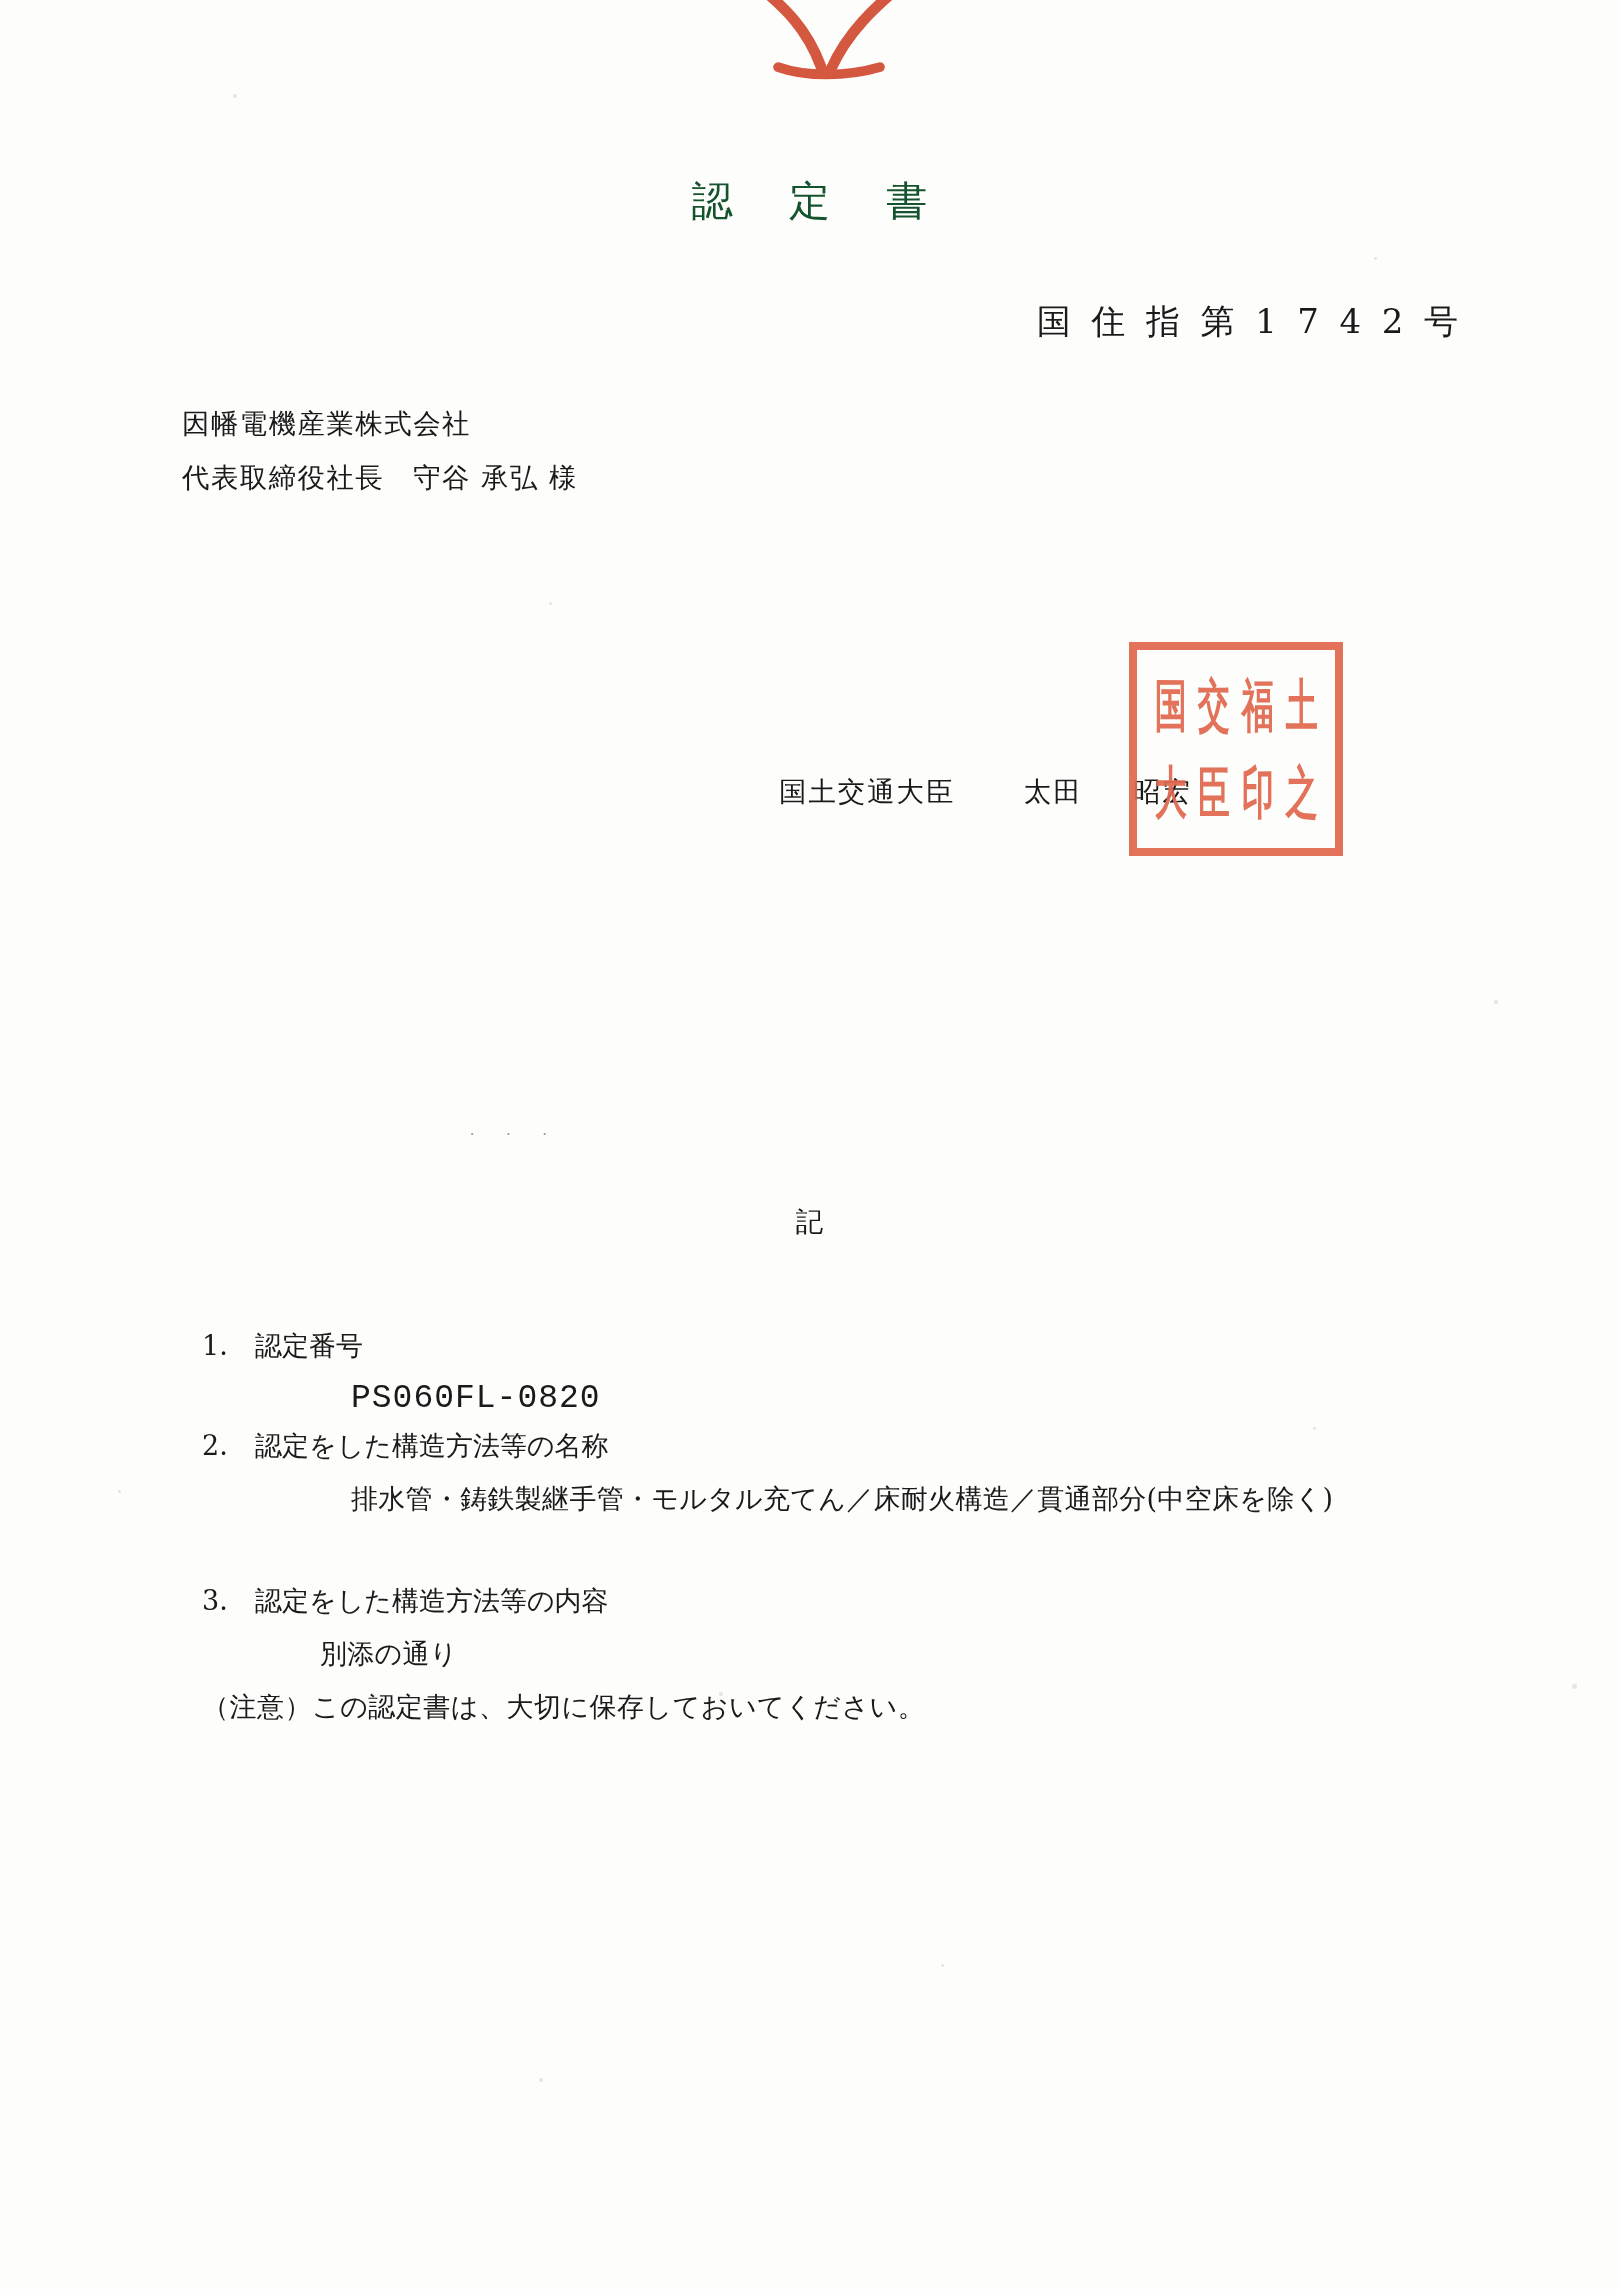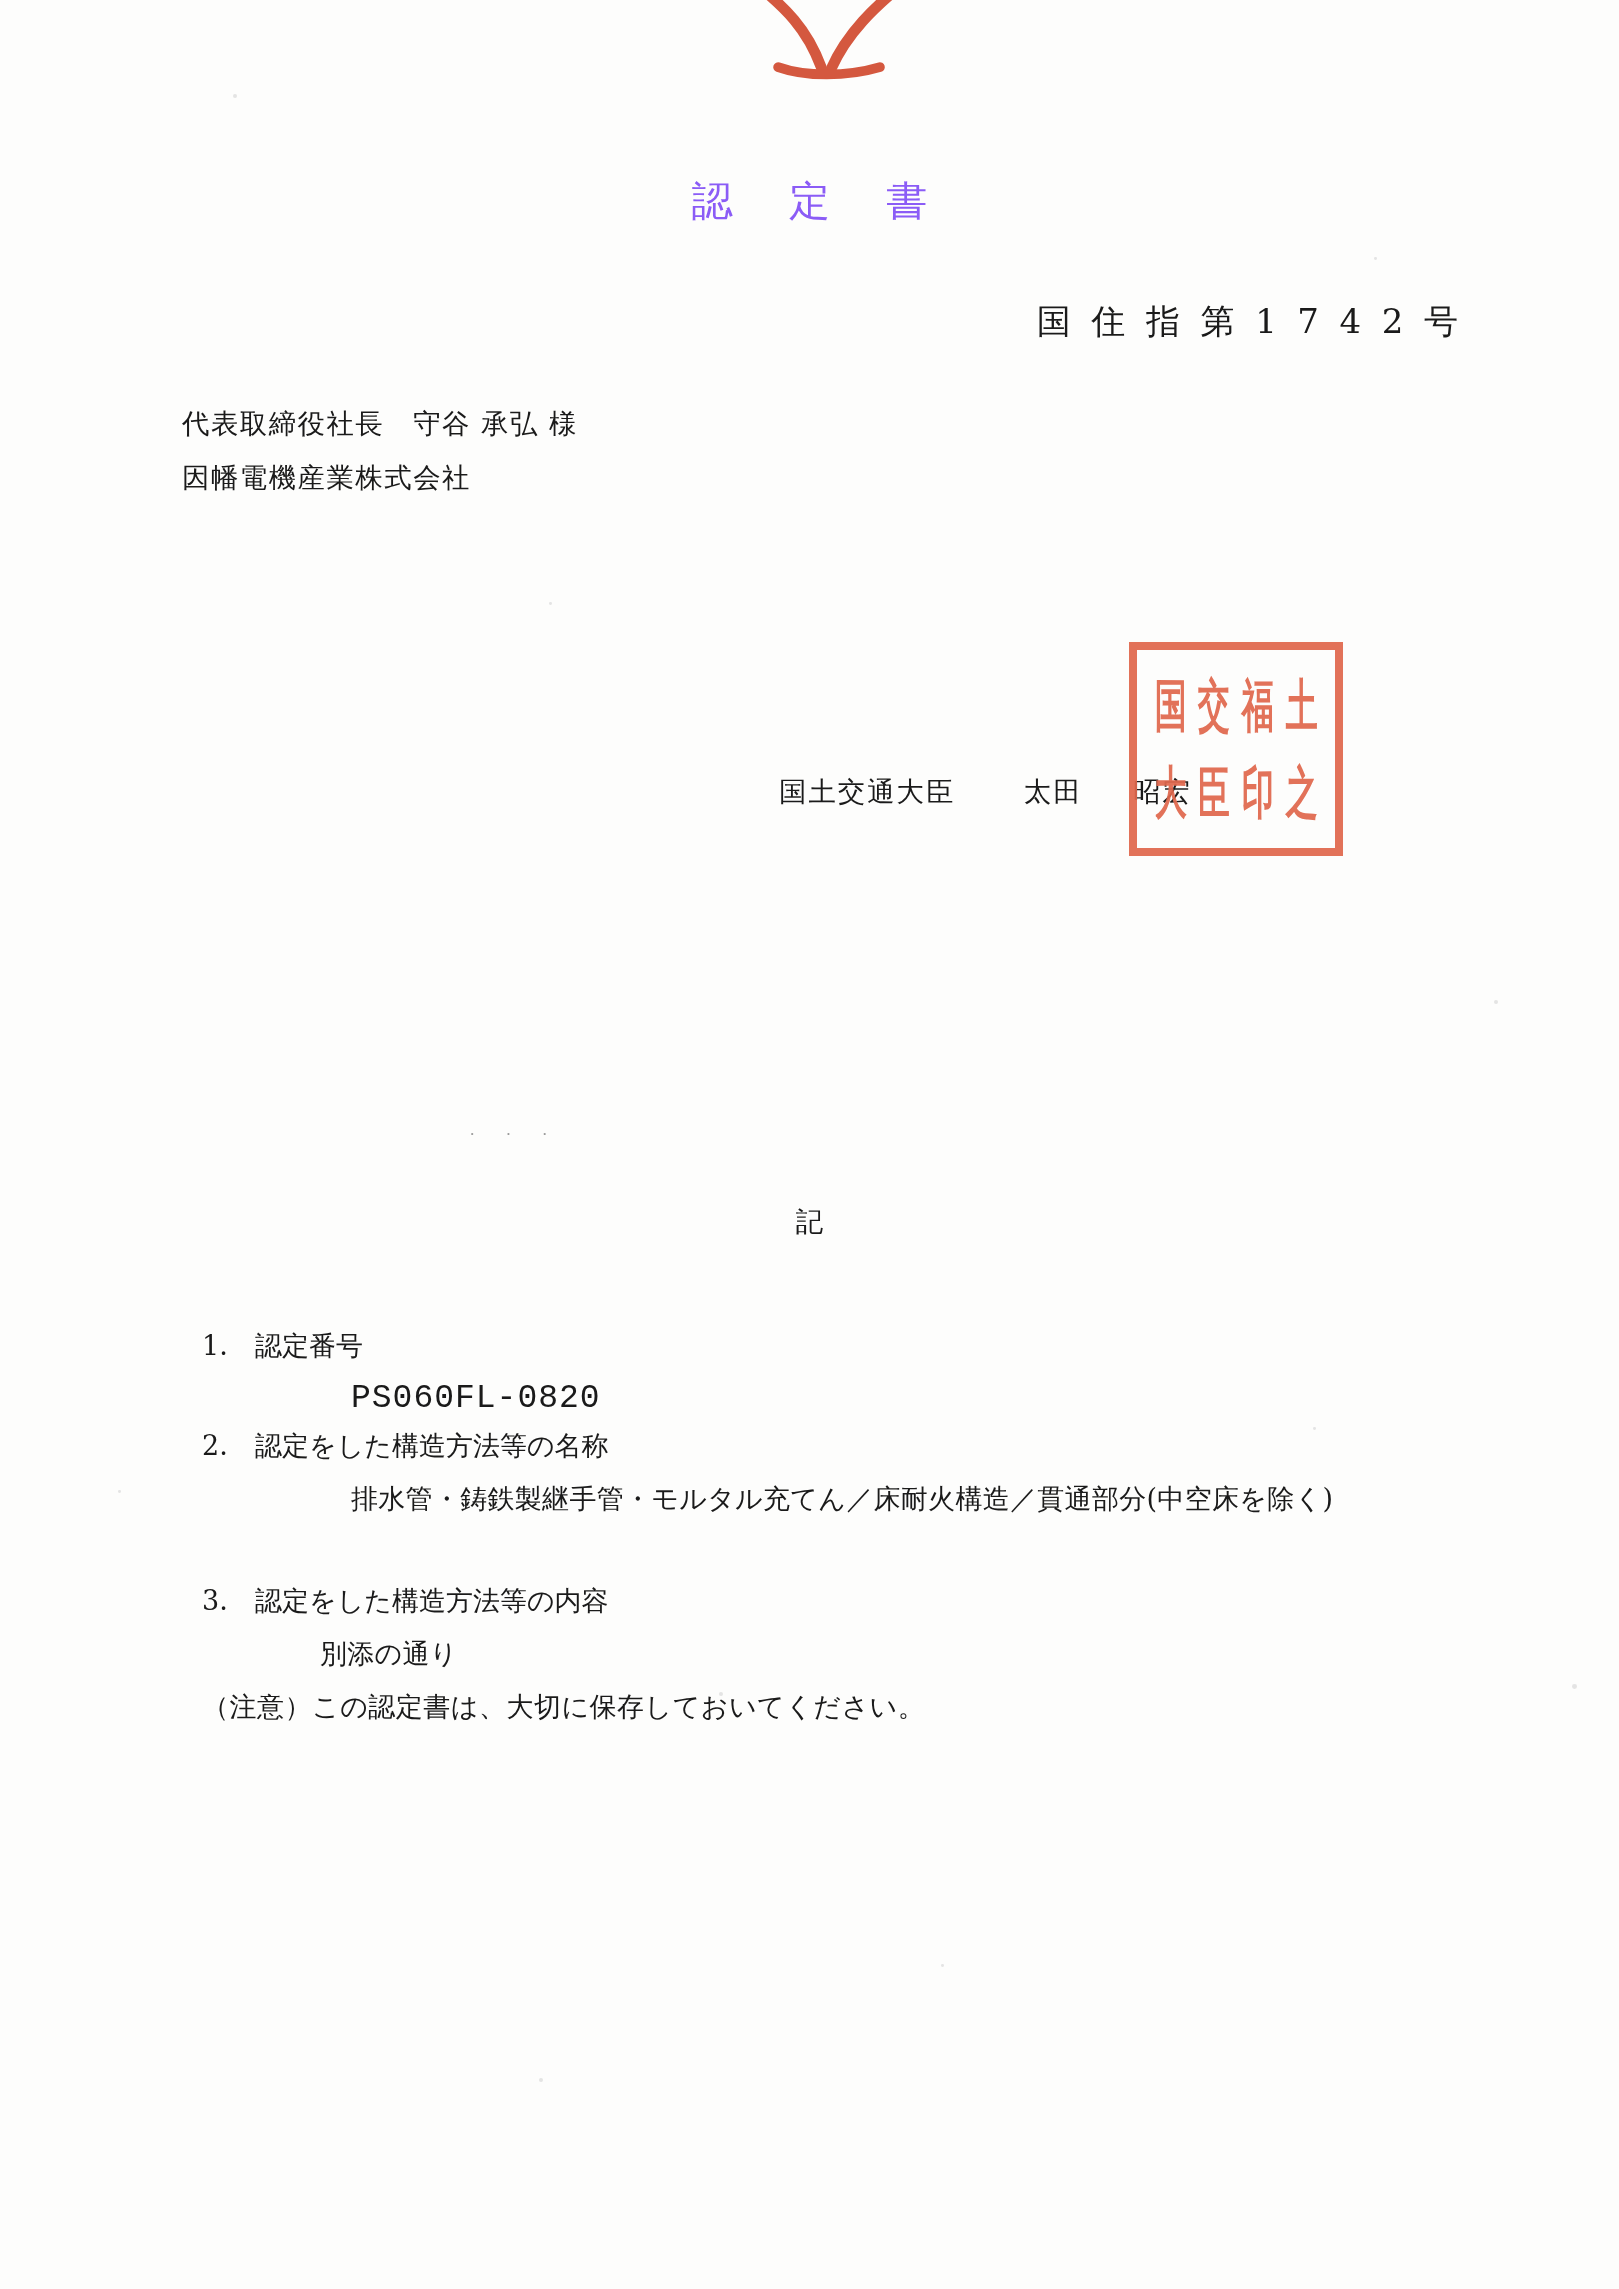--- a/index.html
+++ b/index.html
@@ -40,21 +40,21 @@
   #doc-title {
     position: absolute;
     left: 0;
     top: 174px;
     width: 1619px;
     text-align: center;
     font-size: 41px;
     letter-spacing: 21.6px;
     text-indent: 21.6px;
     font-family: "DejaVu Serif", serif;
-    color: #8b5cf6;
+    color: #14532d;
   }
 
   
   #doc-meta {
     position: absolute;
     right: 156px;
     top: 299px;
     text-align: right;
     font-size: 34px;
     line-height: 45px;
@@ -207,22 +207,22 @@
     </svg>
   </div>
 
   <div id="doc-title">認 定 書</div>
 
   <div id="doc-meta">
     <div>国 住 指 第  1 7 4 2  号</div>
   </div>
 
   <div id="addressee">
+    <div>因幡電機産業株式会社</div>
     <div>代表取締役社長　守谷 承弘 様</div>
-    <div>因幡電機産業株式会社</div>
   </div>
 
   <div id="minister">
     <span>国土交通大臣</span>
     <span class="gap"></span>
     <span>太田</span>
     <span class="gap2"></span>
     <span>昭宏</span>
   </div>
 

